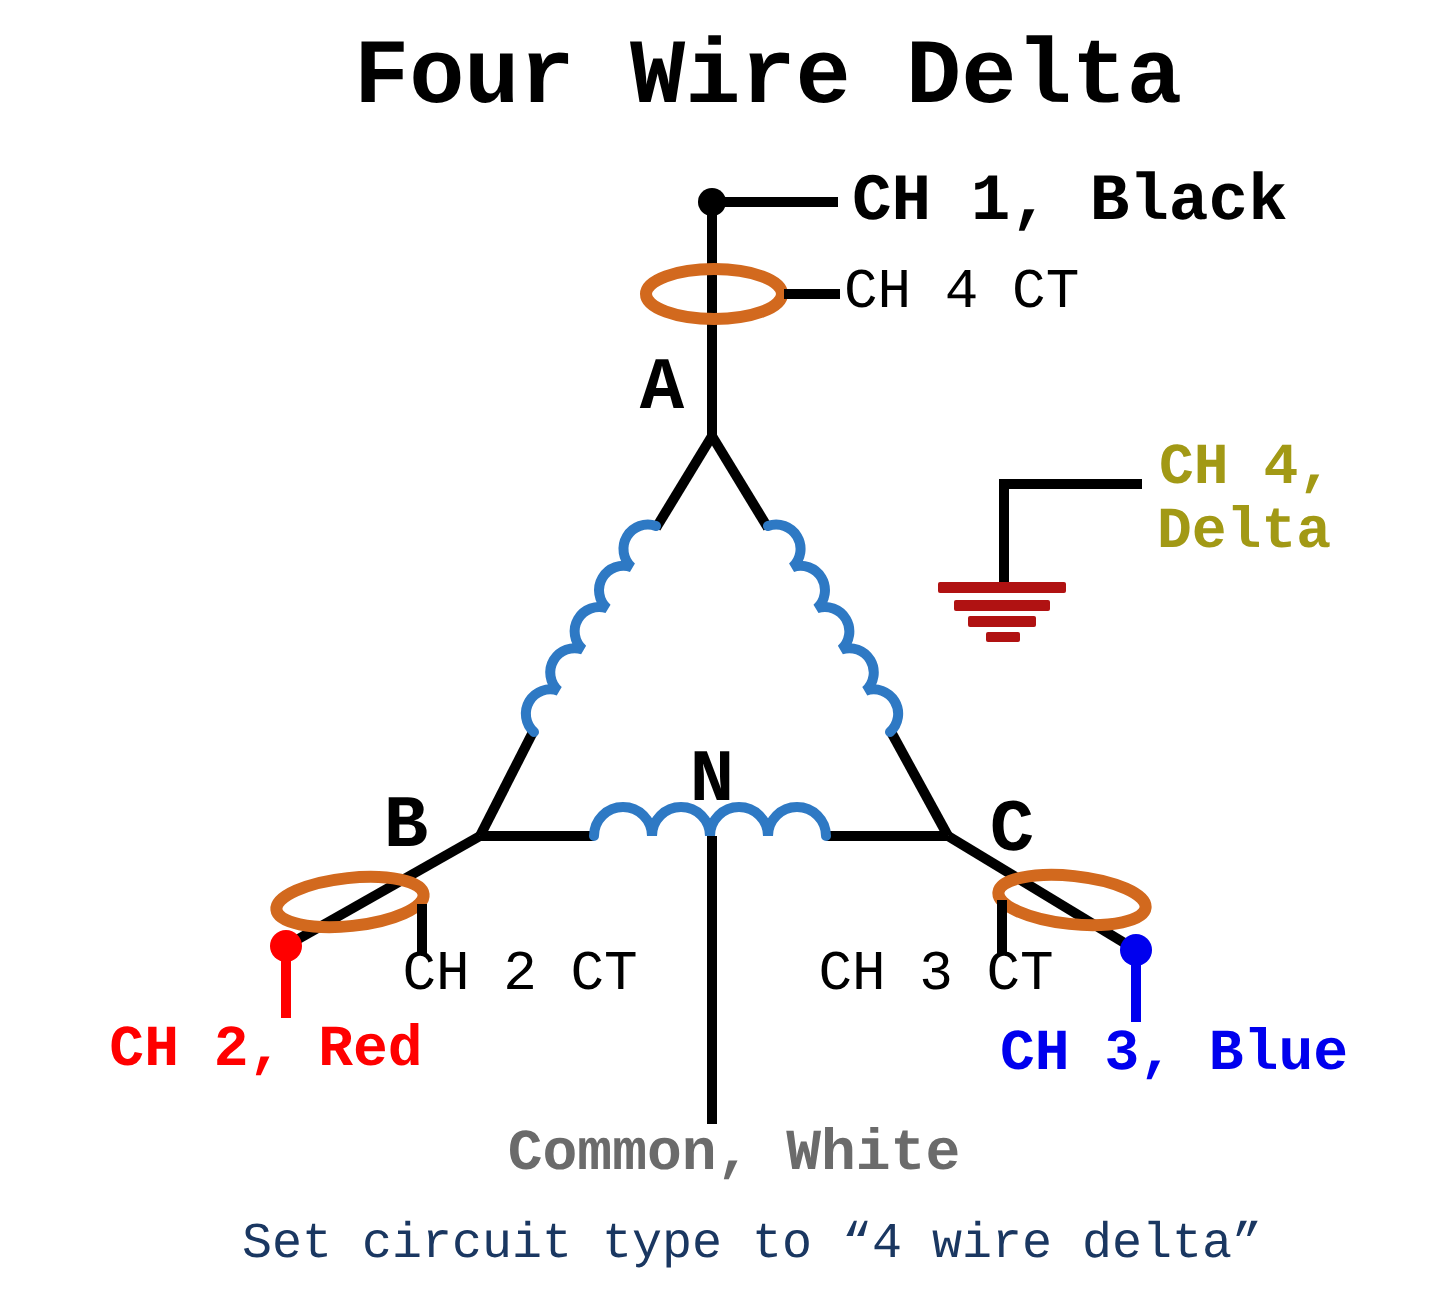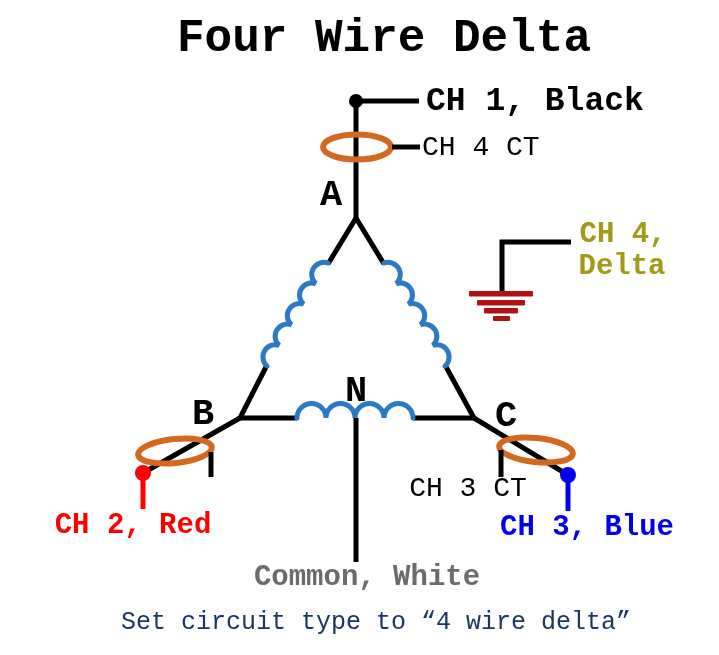--- a/index.html
+++ b/index.html
@@ -89,20 +89,21 @@
   <div id="lbl-ch1ct" class="lbl lft">CH 4 CT</div>
 
   <div id="lbl-a" class="lbl ctr">A</div>
   <div id="lbl-b" class="lbl ctr">B</div>
   <div id="lbl-c" class="lbl ctr">C</div>
   <div id="lbl-n" class="lbl ctr">N</div>
 
   <div id="lbl-ch4a" class="lbl ctr">CH 4,</div>
   <div id="lbl-ch4b" class="lbl ctr">Delta</div>
 
+  <div id="lbl-ch2ct" class="lbl ctr">CH 2 CT</div>
   <div id="lbl-ch3ct" class="lbl ctr">CH 3 CT</div>
 
   <div id="lbl-ch2" class="lbl ctr">CH 2, Red</div>
   <div id="lbl-ch3" class="lbl ctr">CH 3, Blue</div>
 
   <div id="lbl-common" class="lbl ctr">Common, White</div>
   <div id="lbl-instruction" class="lbl ctr">Set circuit type to “4 wire delta”</div>
 </div>
 
 </body></html>

